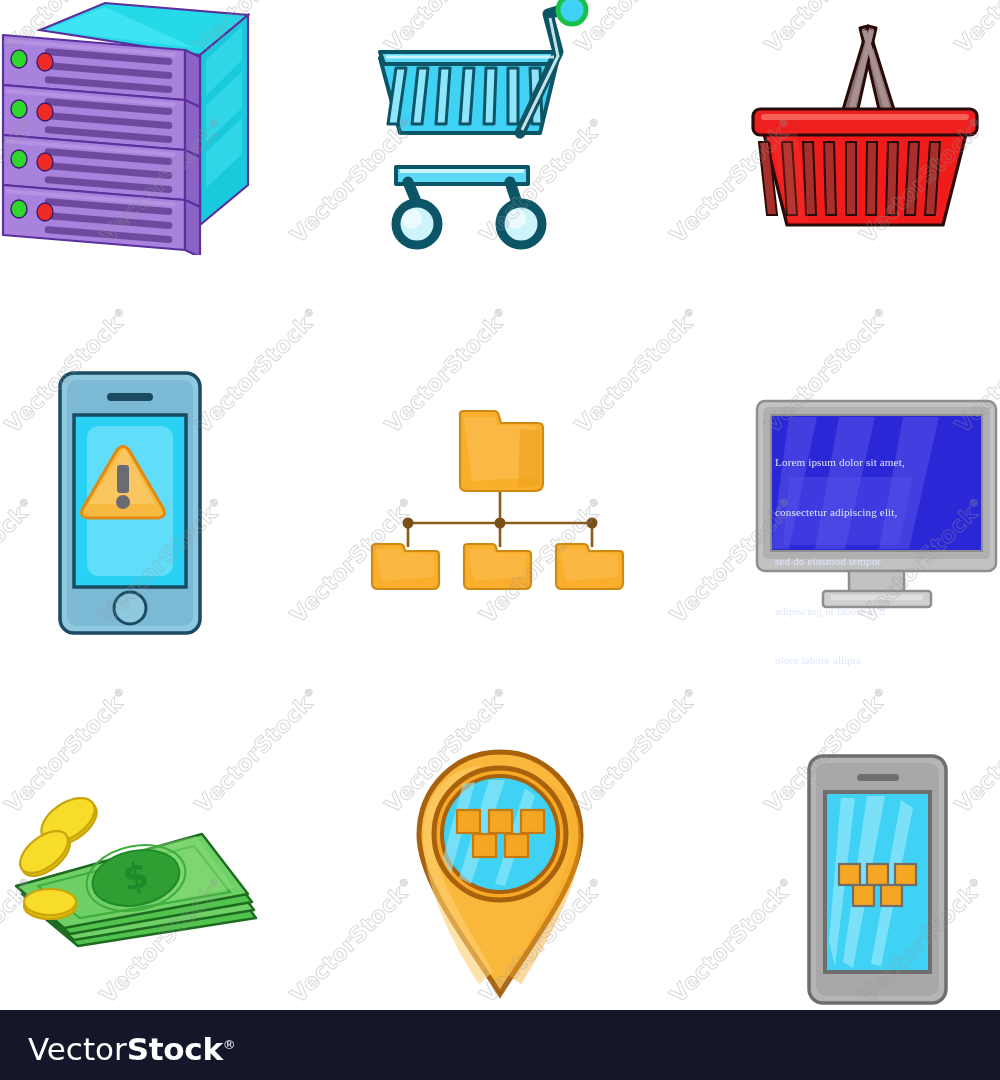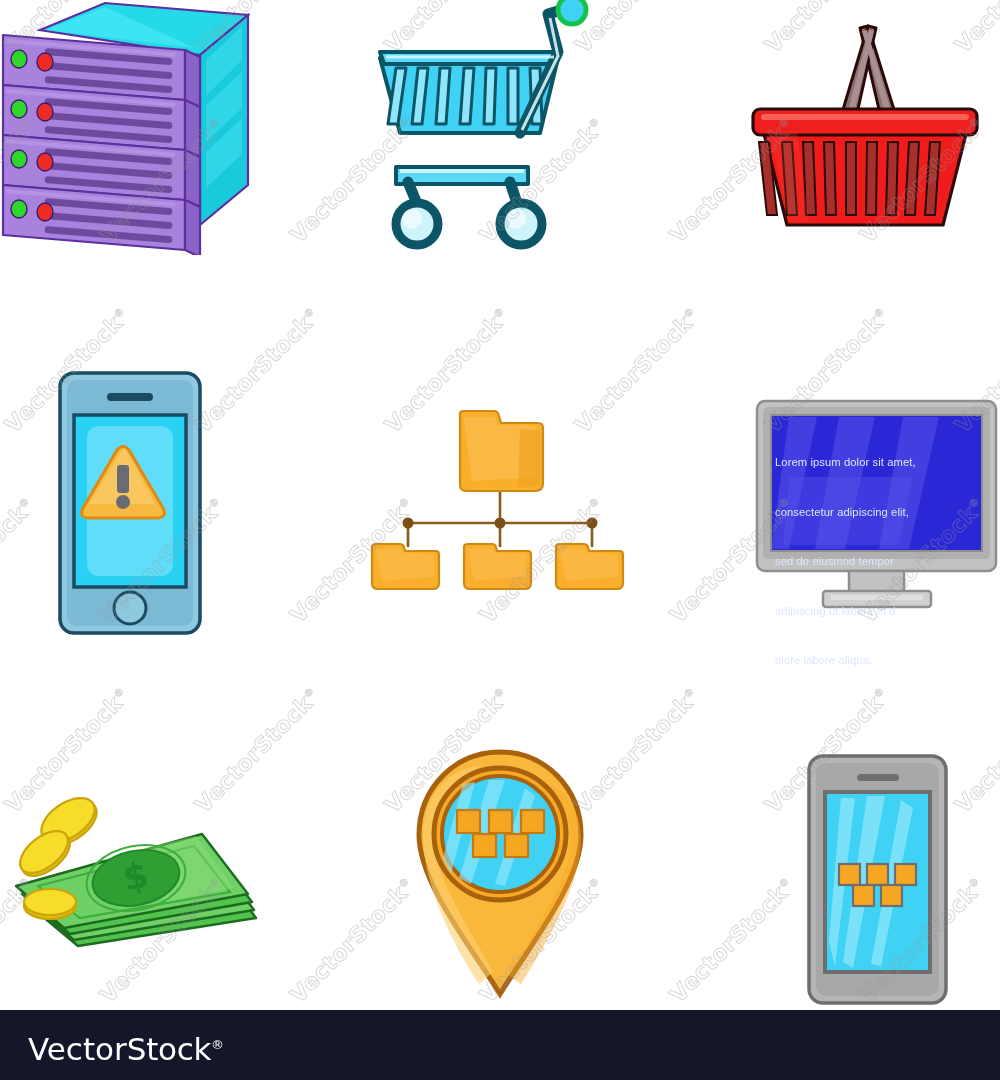--- a/index.html
+++ b/index.html
@@ -73,21 +73,21 @@
     position: absolute;
     left: 28px;
     top: 16px;
     color: #ffffff;
     font-family: "DejaVu Sans", sans-serif;
     font-size: 31px;
     line-height: 38px;
     white-space: nowrap;
   }
   #logo .lt { font-weight: 400; letter-spacing: 0px; }
-  #logo .bd { font-weight: 400; letter-spacing: -0.3px; text-align: right; }
+  #logo .bd { font-weight: 700; letter-spacing: -0.3px; text-align: right; }
   #logo .reg { font-size: 13px; vertical-align: super; font-weight: 400; }
   #url {
     position: absolute;
     right: 28px;
     top: 26px;
     color: #ffffff;
     font-family: "DejaVu Sans", sans-serif;
     font-size: 20px;
     letter-spacing: 0.2px;
     white-space: nowrap;
@@ -304,21 +304,21 @@
           <path d="M86 22 L122 22 L92 154 L62 154 Z"></path>
           <path d="M150 22 L186 22 L156 154 L126 154 Z"></path>
         </g>
         <path d="M36 82 L160 82 L146 150 L30 150 Z" fill="#5552ea" opacity="0.45"></path>
 
         <rect x="96" y="176" width="55" height="22" fill="#c2c2c2" stroke="#8e8e8e" stroke-width="2.5"></rect>
         <rect x="70" y="196" width="108" height="16" rx="3" fill="#cfcfcf" stroke="#8e8e8e" stroke-width="2.5"></rect>
         <rect x="78" y="200" width="92" height="5" fill="#e2e2e2" opacity="0.8"></rect>
       </svg>
       <div style="position:absolute; left:22px; top:26px; width:205px; height:124px;
-                  font-family:Liberation Sans, sans-serif; font-size:11.2px;
+                  font-family:Liberation Serif, serif; font-size:11.2px;
                   line-height:16.5px; color:#dfe6ff; letter-spacing:0.1px; white-space:pre;">
         <div>Lorem ipsum dolor sit amet,</div>
         <div>consectetur adipiscing elit,</div>
         <div>sed do eiusmod tempor</div>
         <div>adipiscing ut labore et d</div>
         <div>olore labore aliqua.</div>
       </div>
     </div>
 
     <svg class="icon" style="left:8px; top:790px;" width="260" height="160" viewBox="0 0 260 160">

